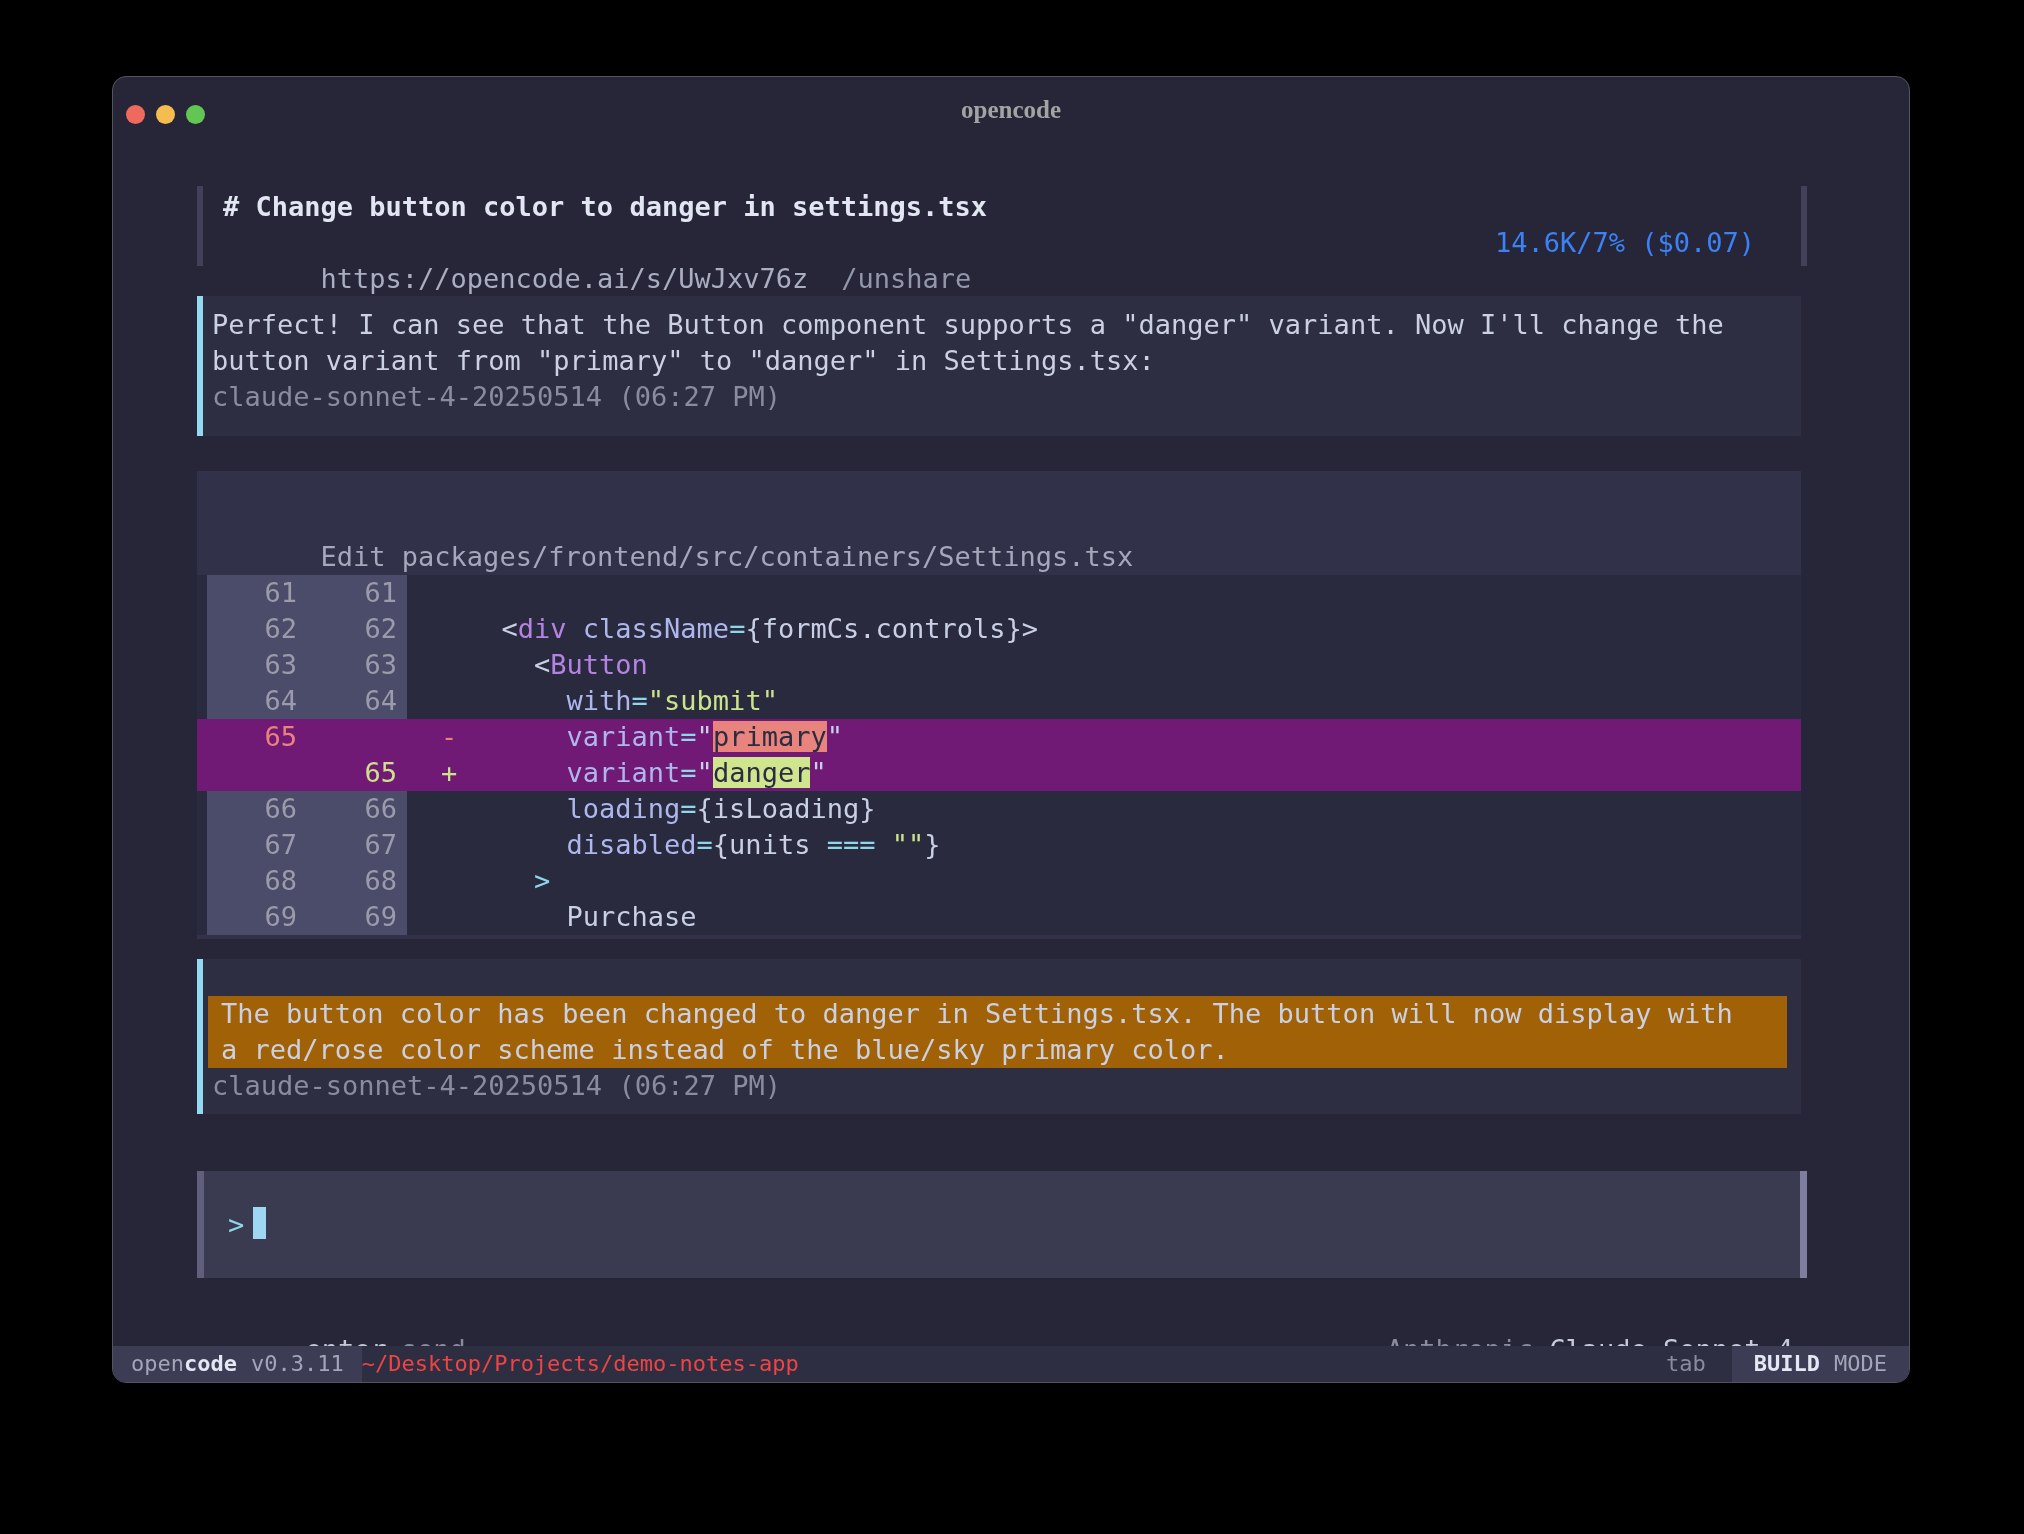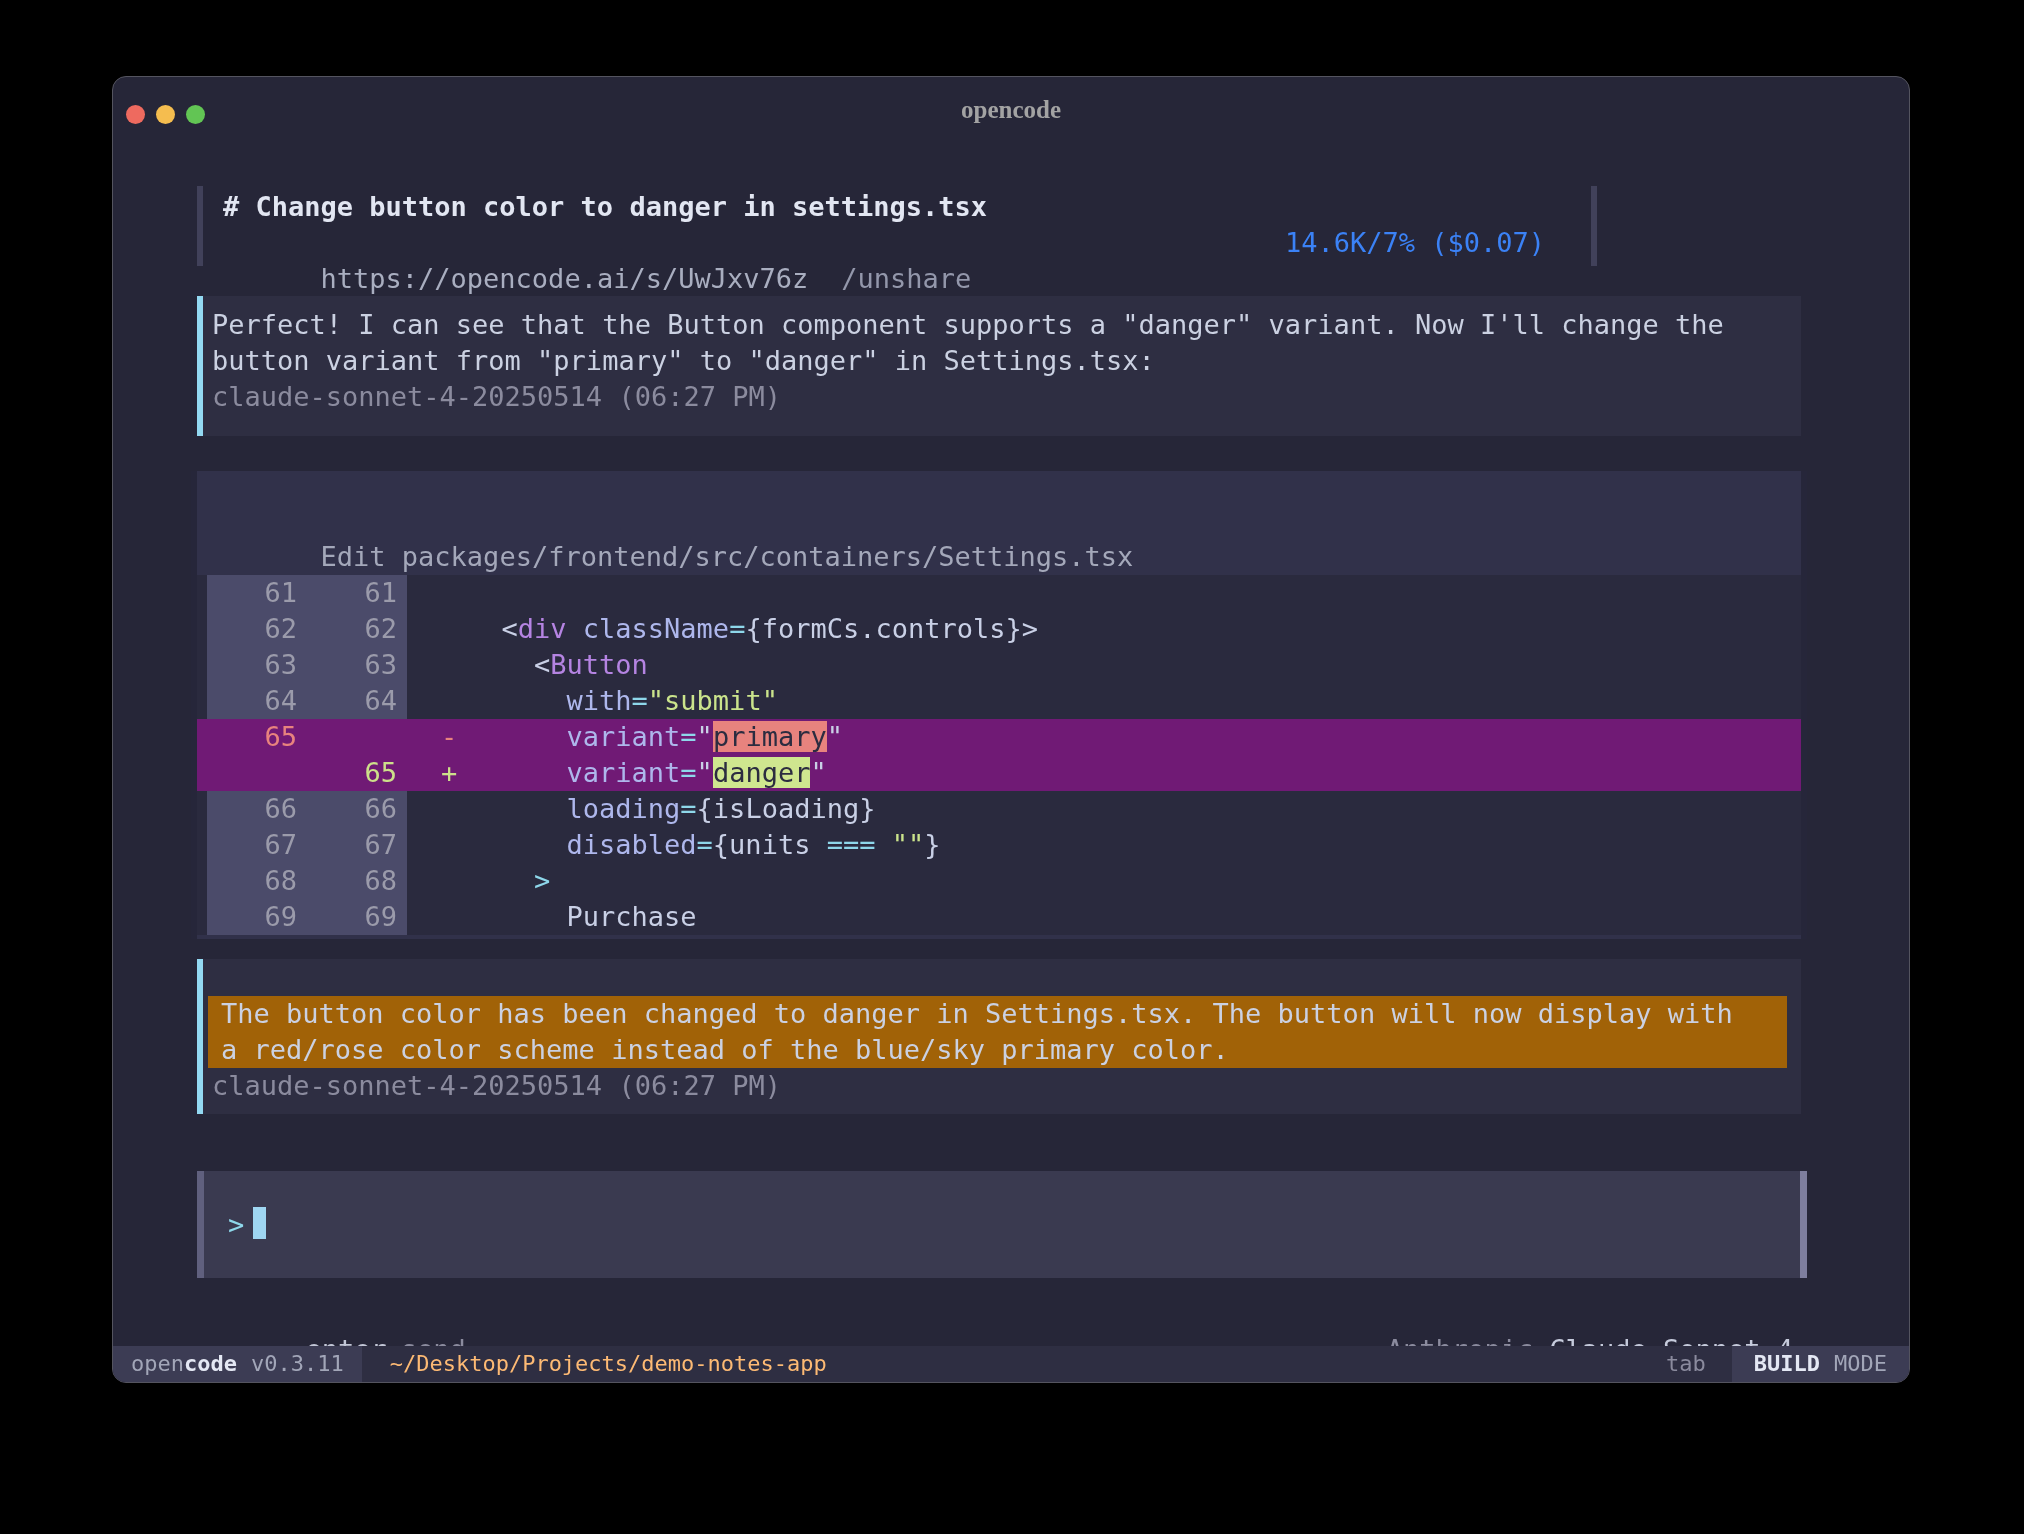--- a/index.html
+++ b/index.html
@@ -20,21 +20,21 @@
   .win-title {
     position:absolute; left:0; right:0; top:20px; text-align:center;
     font-family:Liberation Serif, serif; font-weight:bold; font-size:25px;
     color:#a3a3a3; line-height:26px;
   }
 
   
   .rail { position:absolute; width:6px; }
 
   
-  .hdr { position:absolute; left:84px; top:109px; width:1400px; height:80px; }
+  .hdr { position:absolute; left:84px; top:109px; width:1610px; height:80px; }
   .hdr .rail { background:#41415a; top:0; height:80px; }
   .hdr .rail.l { left:0; } .hdr .rail.r { right:0; }
   .hdr-title { position:absolute; left:26px; top:3px; font-weight:bold; color:#e2e6f2; white-space:pre; }
   .hdr-sub { position:absolute; left:26px; top:39px; white-space:pre; }
   .share-url { color:#a9aec0; } .unshare { color:#9397ab; margin-left:33px; }
   .tokens { position:absolute; right:52px; top:39px; color:#3b82f6; }
 
   
   .msg {
     position:absolute; left:84px; width:1604px; background:#2e2e42;
@@ -90,21 +90,21 @@
   .provider { color:#8b8b9e; } .model { color:#c6cbdc; margin-left:16px; }
 
   
   .statusbar {
     position:absolute; left:0; bottom:0; width:100%; height:36px; background:#2e2e42;
     display:flex; align-items:center; font-size:22px;
   }
   .chip { background:#3c3c54; height:36px; line-height:36px; padding:0 18px; flex:none; }
   .app-open { color:#a2a6b8; } .app-code { color:#e4e8f4; font-weight:bold; }
   .app-ver { color:#a2a6b8; margin-left:14px; }
-  .cwd { color:#fdba74; margin-left:28px; flex:1 1 auto; white-space:pre; overflow:hidden; }
+  .cwd { color:#ef4444; flex:1 1 auto; white-space:pre; overflow:hidden; }
   .tab-hint { color:#8b8b9e; margin-right:26px; }
   .mode-chip { background:#3c3c54; height:36px; line-height:36px; padding:0 22px; }
   .mode-primary { color:#e4e8f4; font-weight:bold; } .mode-secondary { color:#a2a6b8; margin-left:14px; }
 </style>
 </head>
 <body>
 
 <div class="window">
 
   <div class="titlebar">

